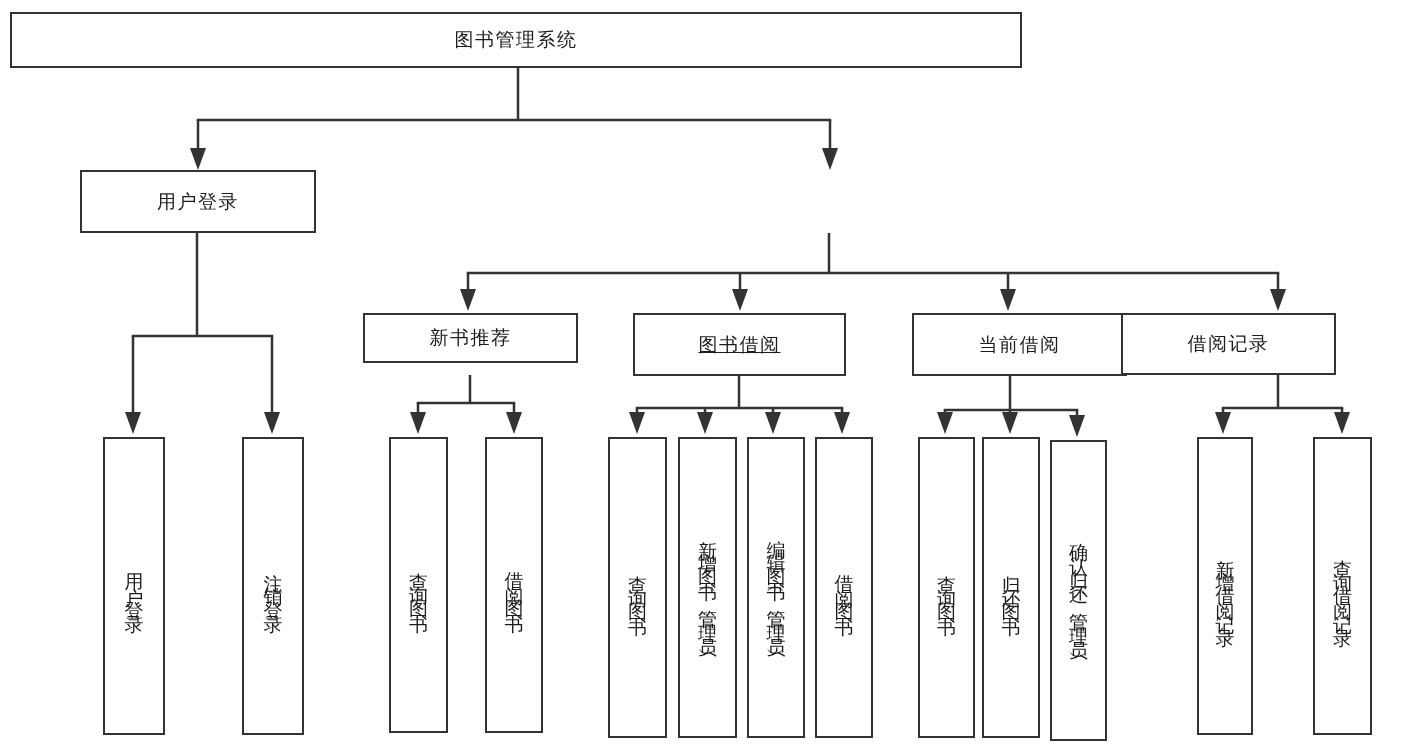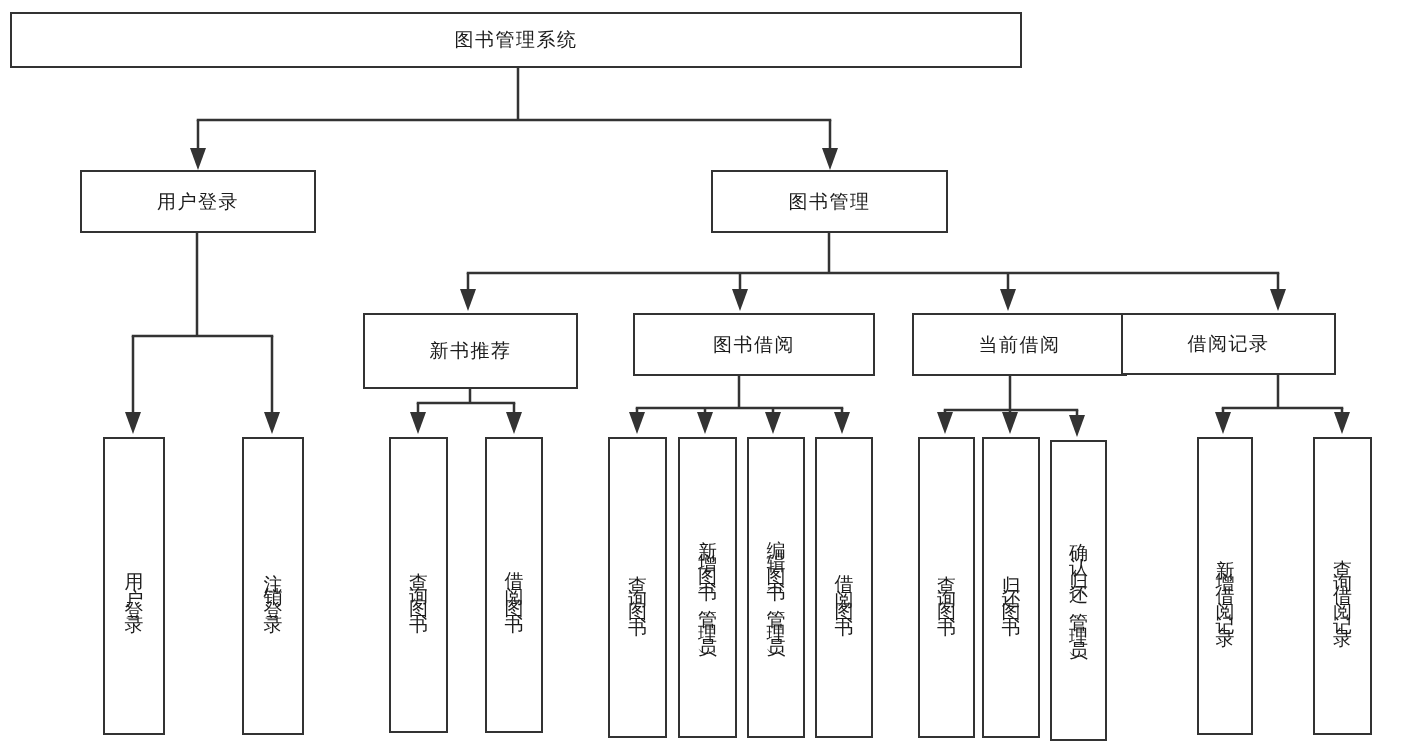--- a/index.html
+++ b/index.html
@@ -94,24 +94,23 @@
       <polygon points="1002,412 1018,412 1010,434"></polygon>
       <polygon points="1069,415 1085,415 1077,437"></polygon>
       <polygon points="1215,412 1231,412 1223,434"></polygon>
       <polygon points="1334,412 1350,412 1342,434"></polygon>
     </g>
   </svg>
 
   <div class="box" style="left:10px; top:12px; width:1012px; height:56px;">图书管理系统</div>
 
   <div class="box" style="left:80px; top:170px; width:236px; height:63px;">用户登录</div>
-  <div class="box" style="left:711px; top:170px; width:237px; height:63px;">图书管理</div>
 
-  <div class="box" style="left:363px; top:313px; width:215px; height:76px;">新书推荐</div>
-  <div class="box" style="left:633px; top:313px; width:242px; height:63px;">图书借阅</div>
+  <div class="box" style="left:363px; top:313px; width:215px; height:50px;">新书推荐</div>
+  <div class="box" style="left:633px; top:313px; width:213px; height:63px;text-decoration:underline;">图书借阅</div>
   <div class="box" style="left:912px; top:313px; width:215px; height:63px;">当前借阅</div>
   <div class="box" style="left:1121px; top:313px; width:215px; height:62px;">借阅记录</div>
 
   <div class="box leaf" style="left:103px; top:437px; width:62px; height:298px;">
     <span class="vtext">用户登录</span>
   </div>
   <div class="box leaf" style="left:242px; top:437px; width:62px; height:298px;">
     <span class="vtext">注销登录</span>
   </div>
 

